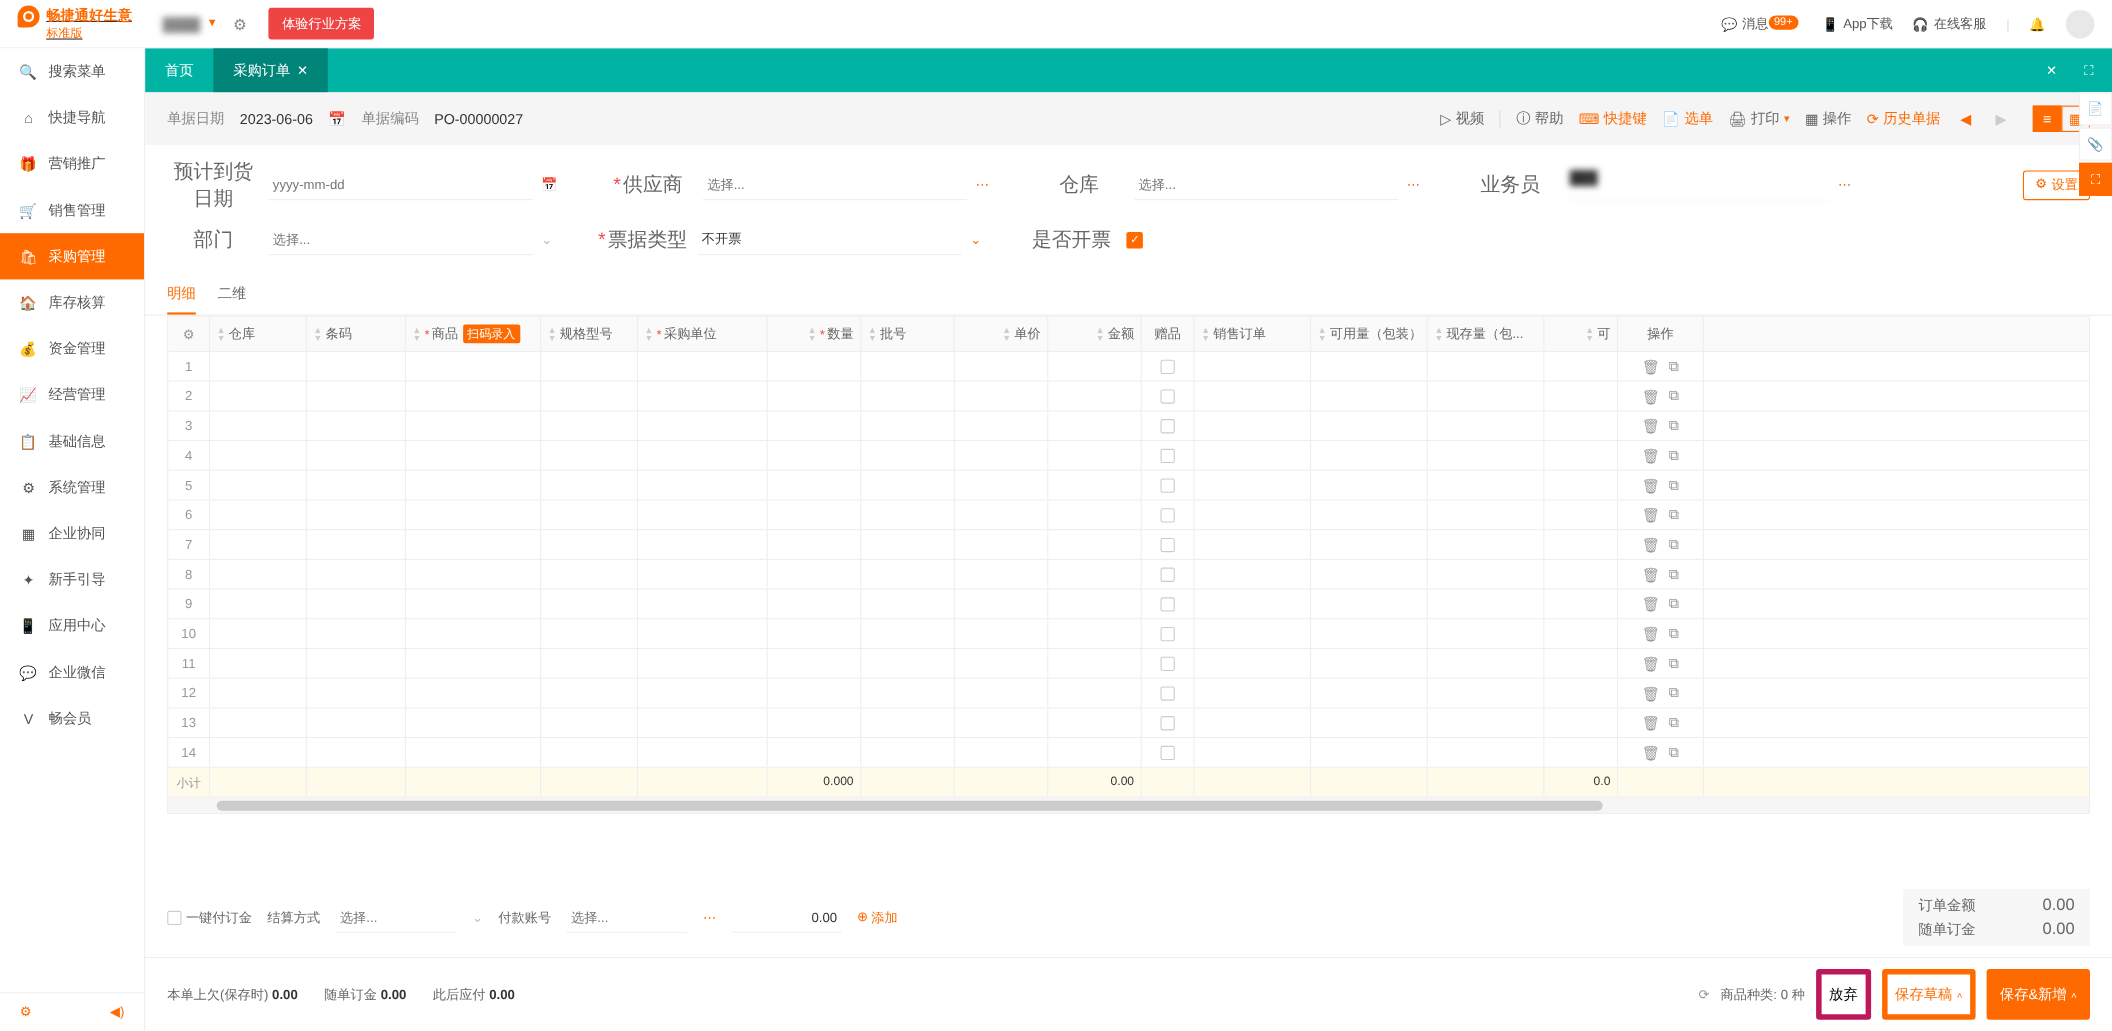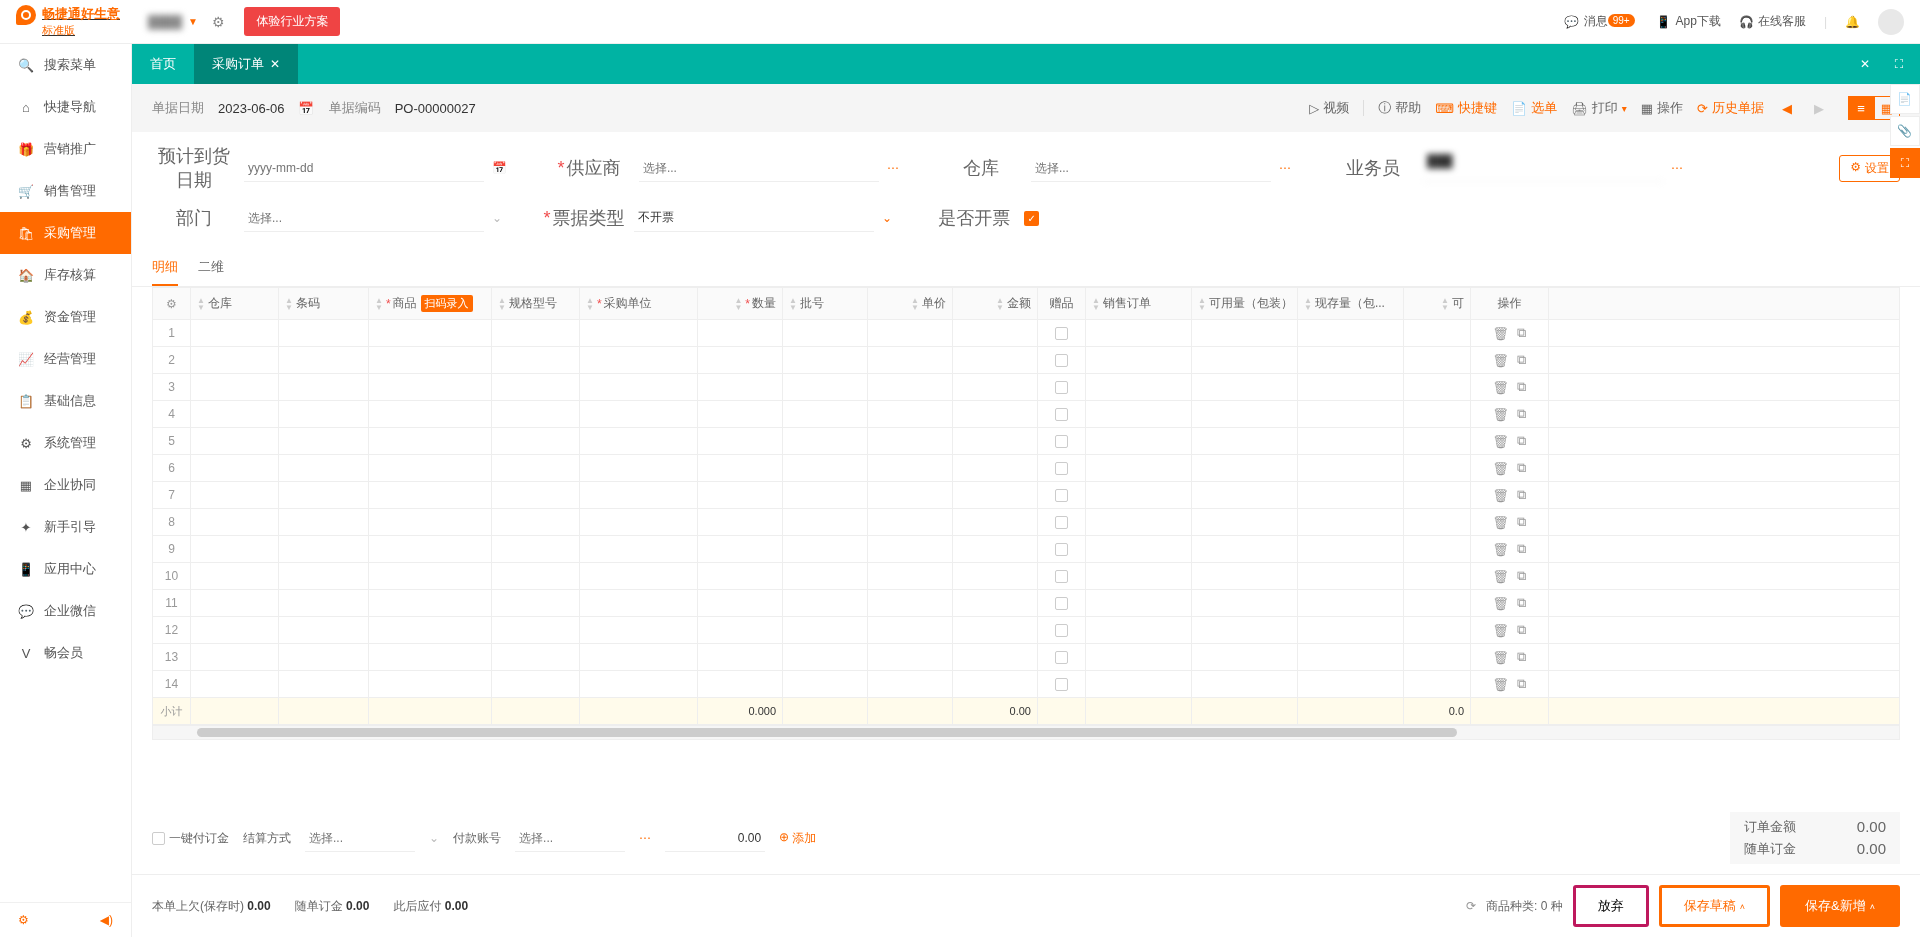--- a/index.html
+++ b/index.html
@@ -100,21 +100,21 @@
 .payrow .finput { width: 110px; }
 .add-link { color: #ff6a00; cursor: pointer; display: flex; gap: 3px; }
 .totals { margin-left: auto; background: #f7f7f7; padding: 6px 14px; display: flex; flex-direction: column; gap: 4px; min-width: 170px; }
 .totals-row { display: flex; justify-content: space-between; font-size: 13px; }
 .totals-row .v { font-size: 15px; color: #666; }
 
 
 .footer { border-top: 1px solid #eee; padding: 10px 20px; display: flex; align-items: center; gap: 24px; font-size: 12px; color: #666; }
 .footer .strong { font-weight: 600; color: #333; }
 .footer-right { margin-left: auto; display: flex; align-items: center; gap: 10px; }
-.btn { padding: 9px 22px; border-radius: 3px; cursor: pointer; font-size: 13px; border: 3px solid #be185d; background: #fff; }
+.btn { padding: 9px 7px; border-radius: 3px; cursor: pointer; font-size: 13px; border: 5px solid #be185d; background: #fff; }
 .btn.outline-accent { border-color: #ff6a00; color: #ff6a00; }
 .btn.accent { background: #ff6a00; color: #fff; border-color: #ff6a00; }
 .caret-up { margin-left: 4px; font-size: 9px; }
 
 
 .rightrail { position: absolute; right: 0; top: 40px; width: 30px; display: flex; flex-direction: column; gap: 2px; }
 .rr { width: 30px; height: 30px; background: #fff; border: 1px solid #eee; display: flex; align-items: center; justify-content: center; color: #888; cursor: pointer; }
 .rr.accent { background: #ff6a00; color: #fff; border-color: #ff6a00; }
 </style>
 </head>

